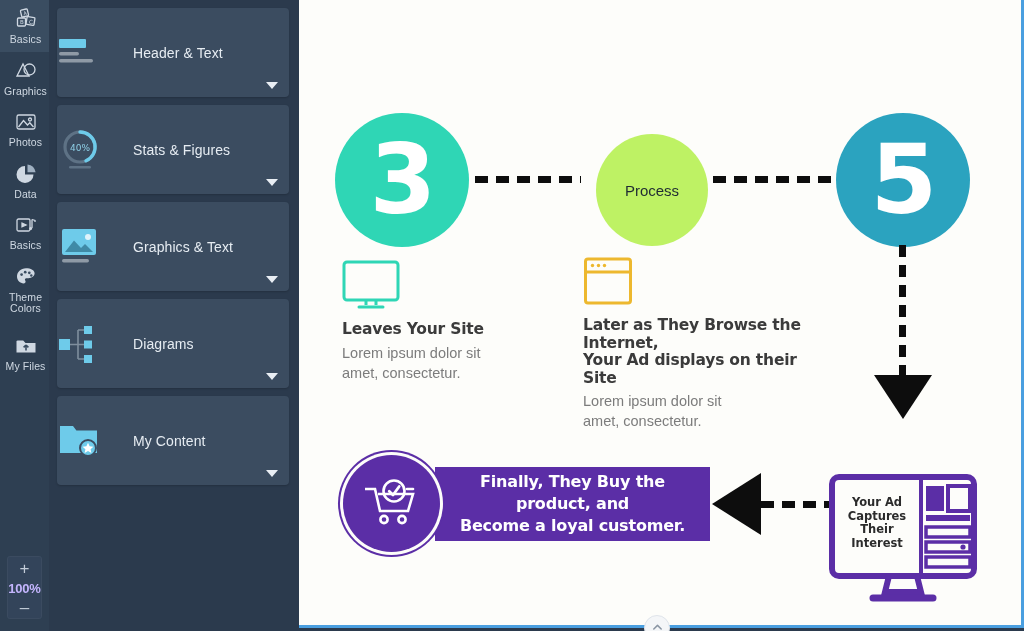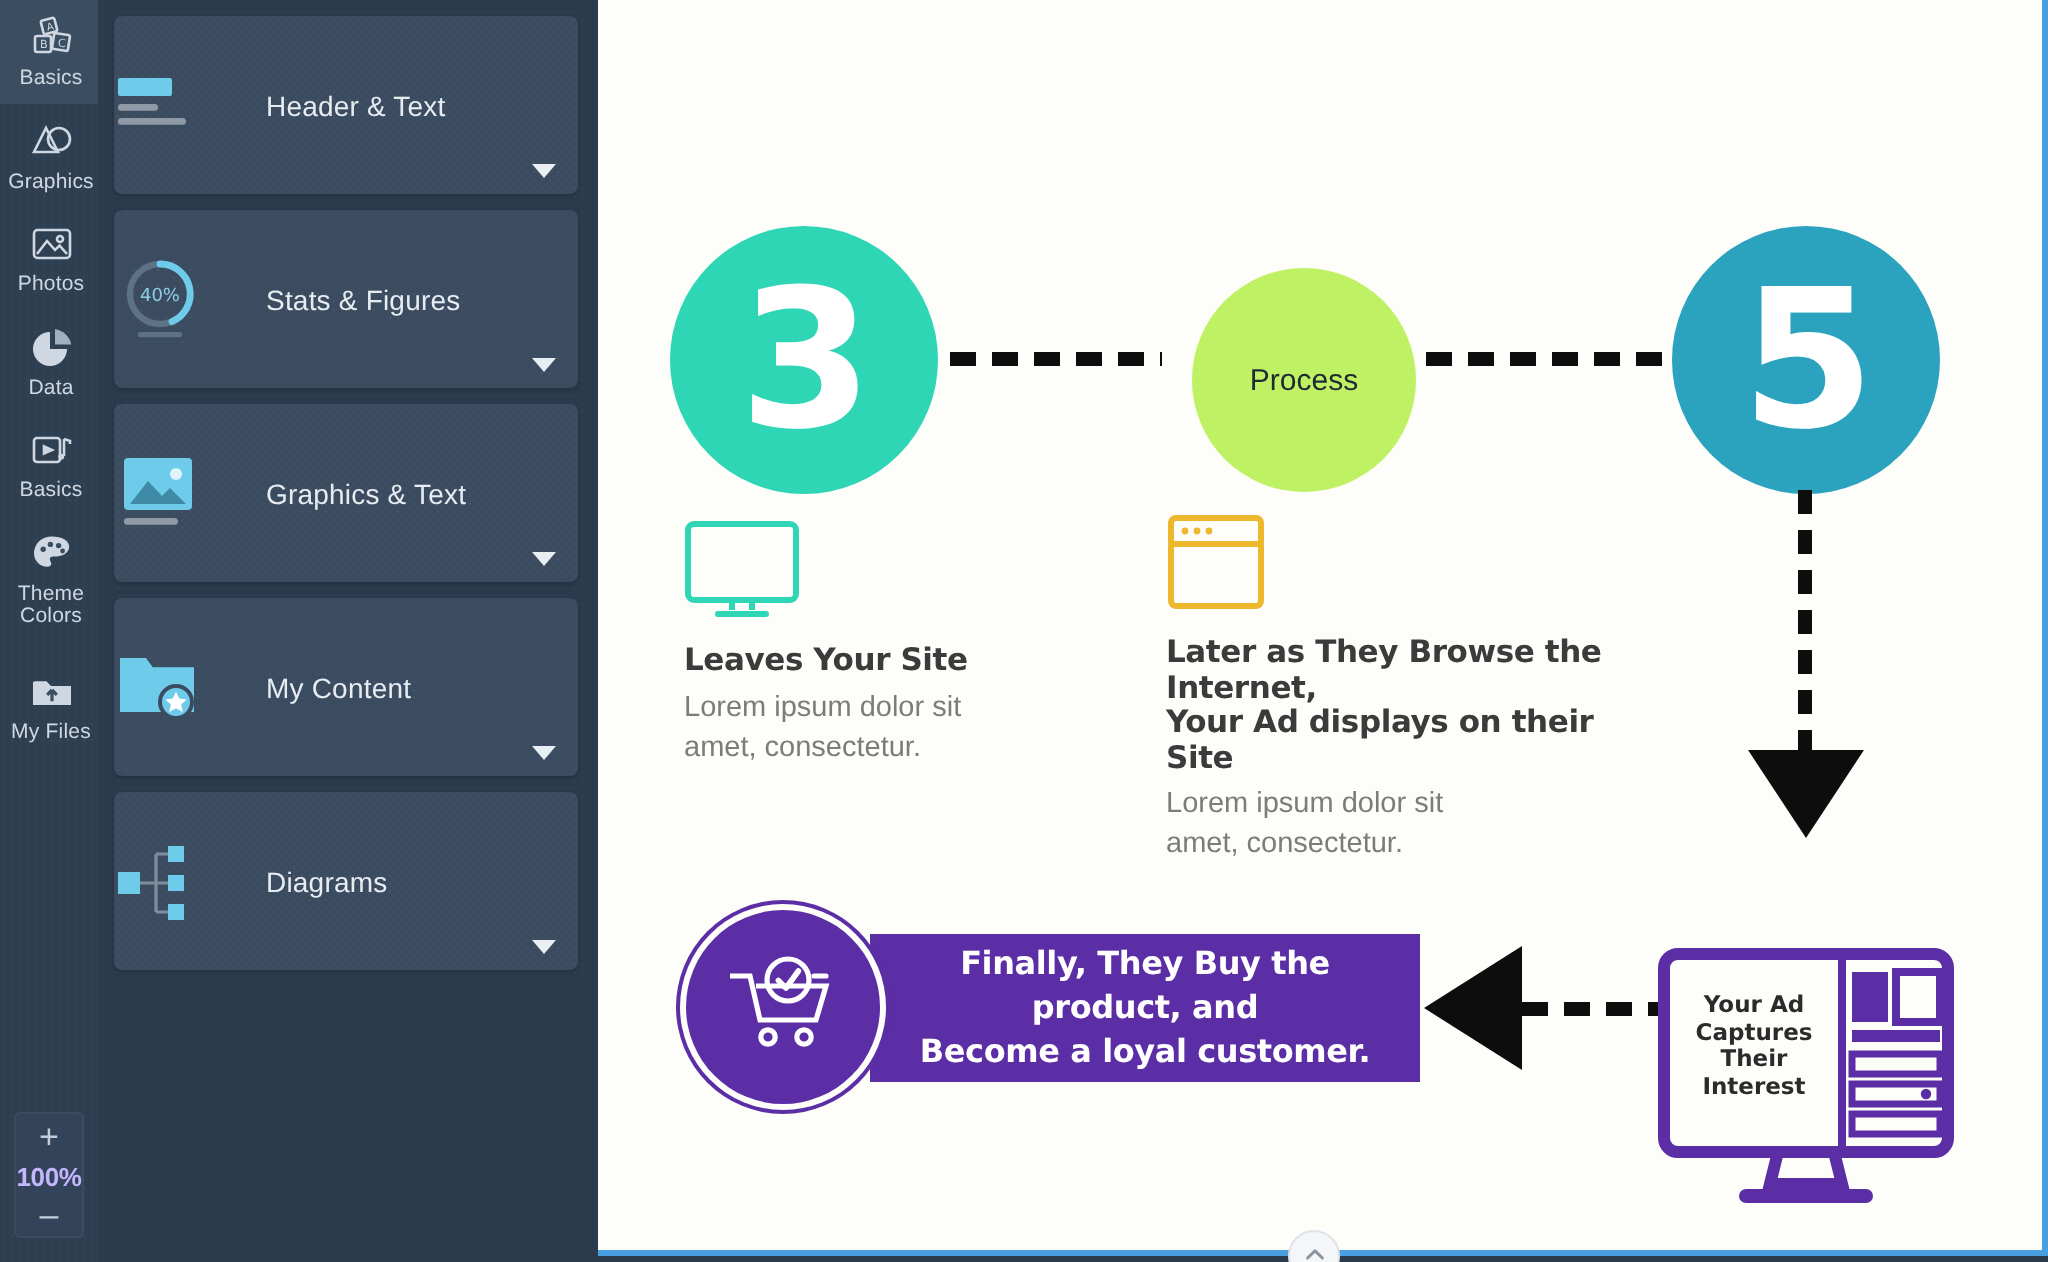--- a/index.html
+++ b/index.html
@@ -354,41 +354,41 @@
           <path d="M8 25 L17 13.5 L24 21 L28 17 L36 25 Z" fill="#3f8aa6"></path>
           <rect x="5" y="32" width="27" height="3.4" rx="1.7" fill="#8f9aa6"></rect>
         </svg>
       </span>
       <span class="card-lbl">Graphics &amp; Text</span>
       <span class="card-caret"></span>
     </div>
 
     <div class="card">
       <span class="card-ico">
-        <svg width="46" height="38" viewBox="0 0 46 38">
-          <path d="M3 4 L16 4 L19.4 8.6 L40 8.6 L40 31 L3 31 Z" fill="#6ecbea"></path>
-          <circle cx="31" cy="26" r="8" fill="#6ecbea" stroke="#3b4c60" stroke-width="2"></circle>
-          <path d="M31 20.8 L32.6 24.3 L36.4 24.7 L33.6 27.3 L34.4 31 L31 29.1 L27.6 31 L28.4 27.3 L25.6 24.7 L29.4 24.3 Z" fill="#ffffff"></path>
-        </svg>
-      </span>
-      <span class="card-lbl">My Content</span>
-      <span class="card-caret"></span>
-    </div>
-
-    <div class="card">
-      <span class="card-ico">
         <svg width="46" height="40" viewBox="0 0 46 40">
           <rect x="2" y="15" width="11" height="11" fill="#6ecbea"></rect>
           <path d="M13 20.5 L21 20.5 M21 6 L21 35 M21 6 L27 6 M21 20.5 L27 20.5 M21 35 L27 35" stroke="#7f8e9d" stroke-width="1.6" fill="none"></path>
           <rect x="27" y="2" width="8" height="8" fill="#6ecbea"></rect>
           <rect x="27" y="16.5" width="8" height="8" fill="#6ecbea"></rect>
           <rect x="27" y="31" width="8" height="8" fill="#6ecbea"></rect>
         </svg>
       </span>
       <span class="card-lbl">Diagrams</span>
+      <span class="card-caret"></span>
+    </div>
+
+    <div class="card">
+      <span class="card-ico">
+        <svg width="46" height="38" viewBox="0 0 46 38">
+          <path d="M3 4 L16 4 L19.4 8.6 L40 8.6 L40 31 L3 31 Z" fill="#6ecbea"></path>
+          <circle cx="31" cy="26" r="8" fill="#6ecbea" stroke="#3b4c60" stroke-width="2"></circle>
+          <path d="M31 20.8 L32.6 24.3 L36.4 24.7 L33.6 27.3 L34.4 31 L31 29.1 L27.6 31 L28.4 27.3 L25.6 24.7 L29.4 24.3 Z" fill="#ffffff"></path>
+        </svg>
+      </span>
+      <span class="card-lbl">My Content</span>
       <span class="card-caret"></span>
     </div>
   </div>
 
   <div class="canvas-wrap">
     <div class="canvas">
 
       <div class="circ" style="left:36px; top:113px; width:134px; height:134px; background:#2fd6b5;">
         <span class="circ-num">3</span>
       </div>

